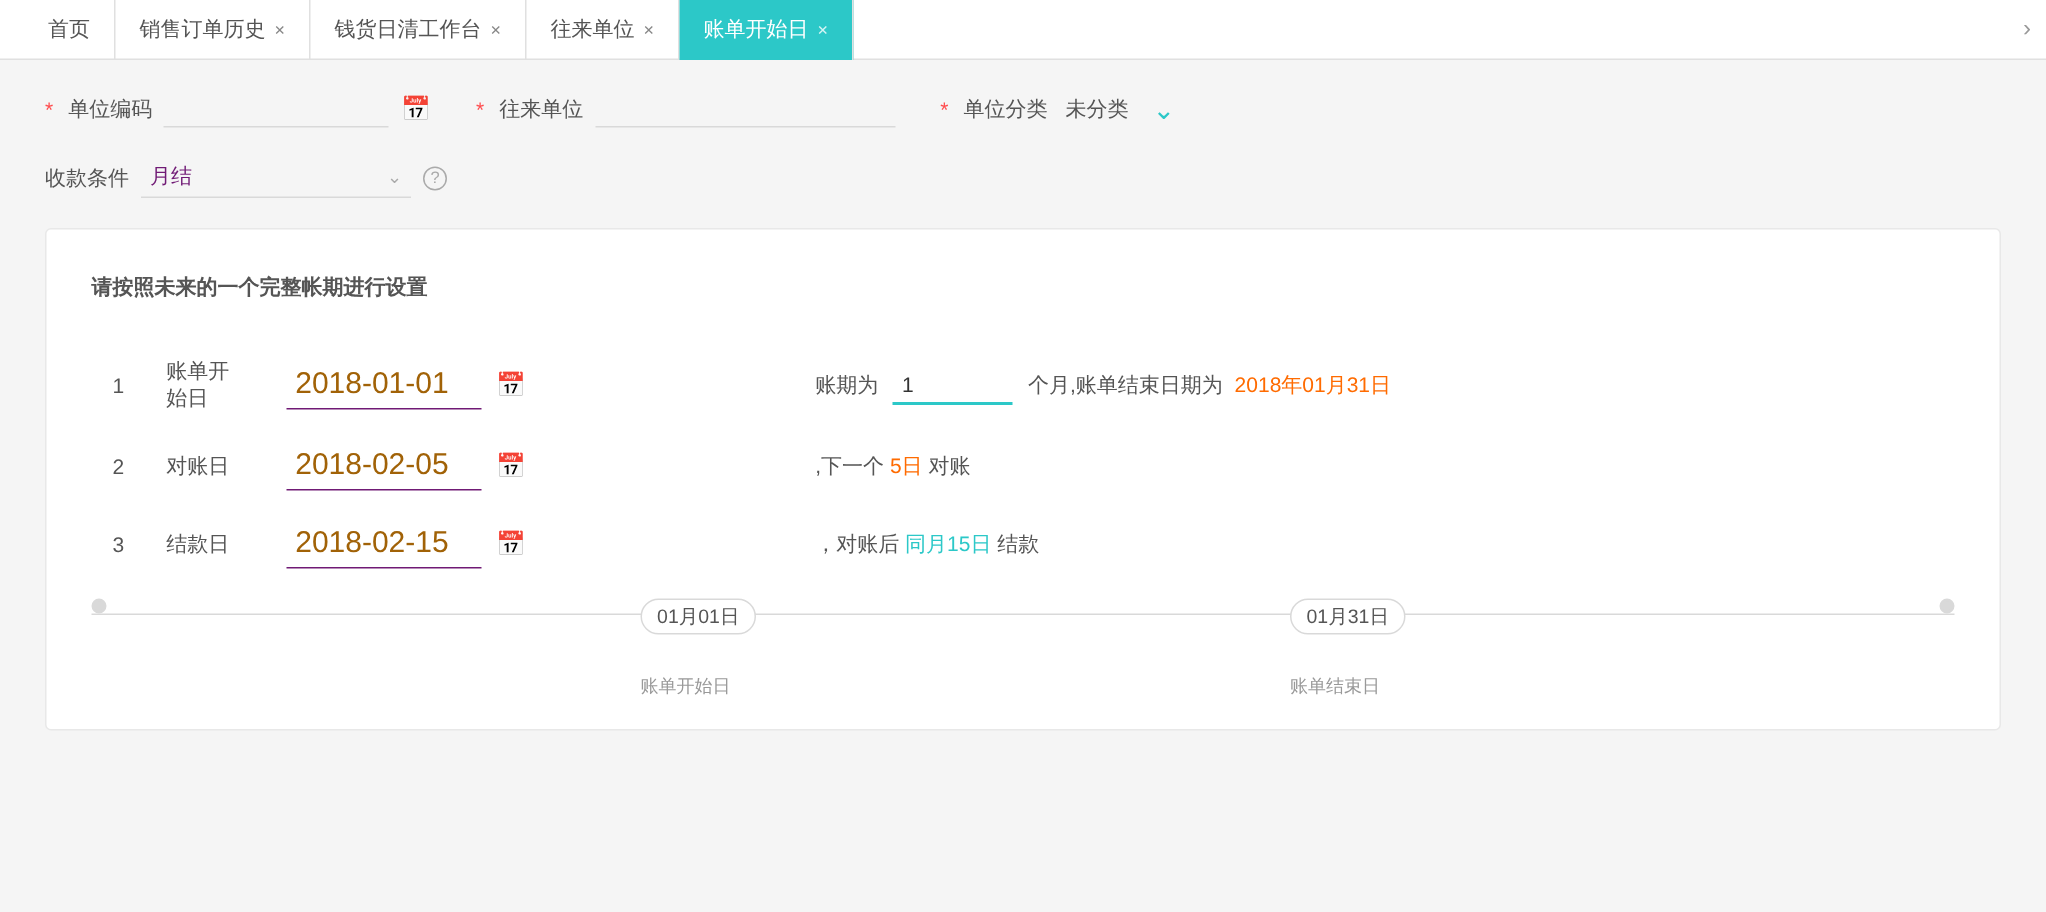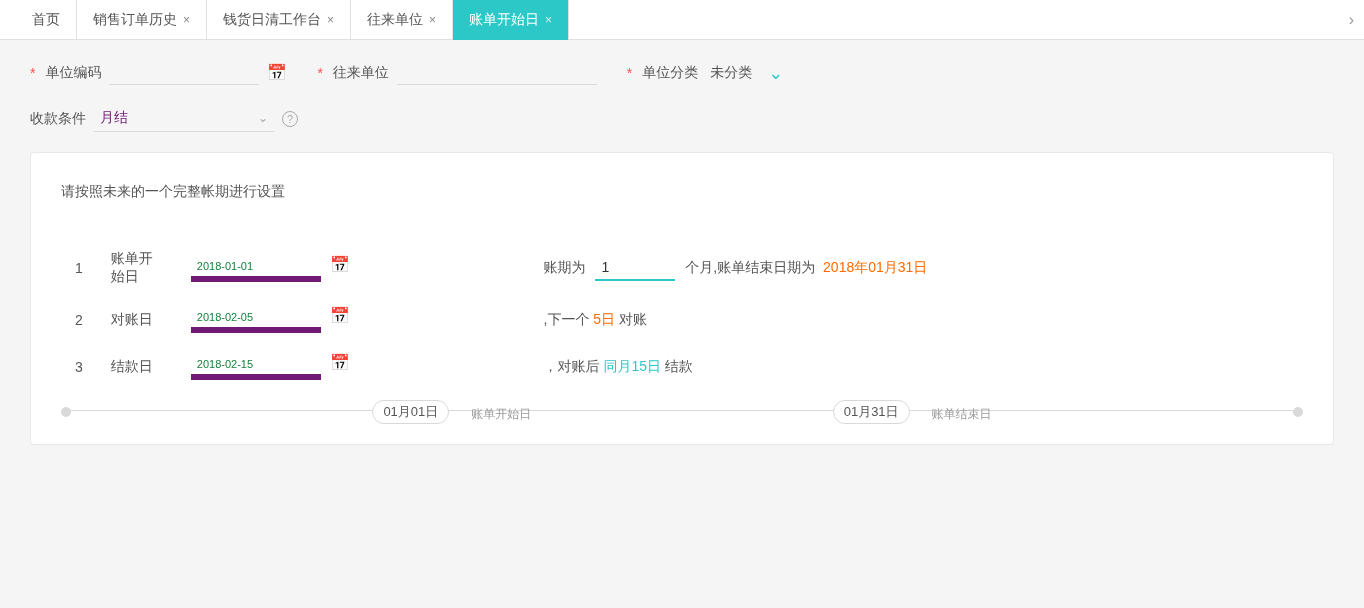--- a/index.html
+++ b/index.html
@@ -168,21 +168,22 @@
     .card-box {
       background: #fff;
       border: 1px solid #e8e8e8;
       border-radius: 4px;
       padding: 30px 30px 20px;
       margin-bottom: 20px;
     }
     .card-title {
       font-size: 14px;
       color: #555;
-      margin-bottom: 39px;
+      margin-bottom: 28px;
+      font-weight: bold;
     }
 
     
     .steps-table {
       width: 100%;
       border-collapse: collapse;
     }
     .steps-table td {
       padding: 10px 14px;
       vertical-align: middle;
@@ -193,25 +194,25 @@
       color: #999;
       font-size: 14px;
       width: 30px;
     }
     .step-name {
       width: 80px;
       color: #555;
     }
     .step-date-input {
       border: none;
-      border-bottom: 6px solid #701a75;
+      border-bottom: 1px solid #701a75;
       outline: none;
       padding: 4px 6px;
-      font-size: 11px;
-      color: #15803d;
+      font-size: 20px;
+      color: #a16207;
       background: transparent;
       width: 130px;
     }
     .step-period-input {
       border: none;
       border-bottom: 2px solid #2cc8c8;
       outline: none;
       padding: 4px 6px;
       font-size: 14px;
       color: #333;
@@ -246,22 +247,21 @@
     }
     .timeline-points {
       display: flex;
       width: 100%;
       justify-content: space-between;
       position: relative;
       z-index: 1;
     }
     .timeline-point {
       display: flex;
-      flex-direction: row;
-      align-items: center;
+      flex-direction: column;
       gap: 22px;
     }
     .timeline-dot {
       width: 10px;
       height: 10px;
       border-radius: 50%;
       background: #fff;
       border: 2px solid #d9d9d9;
     }
     .timeline-dot.start { background: #d9d9d9; border-color: #d9d9d9; }

